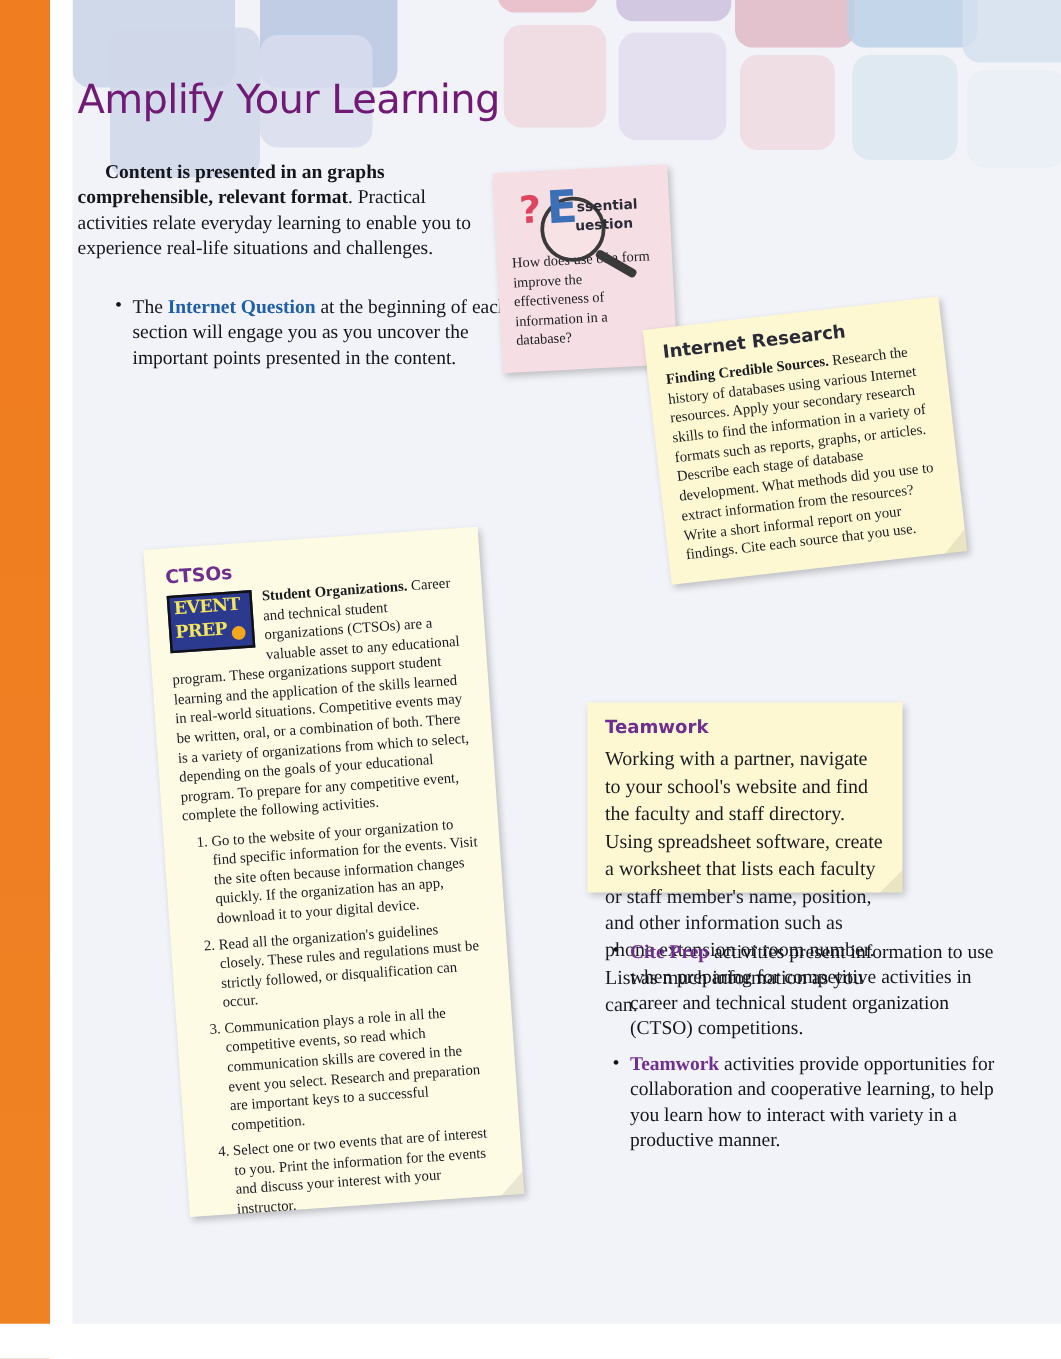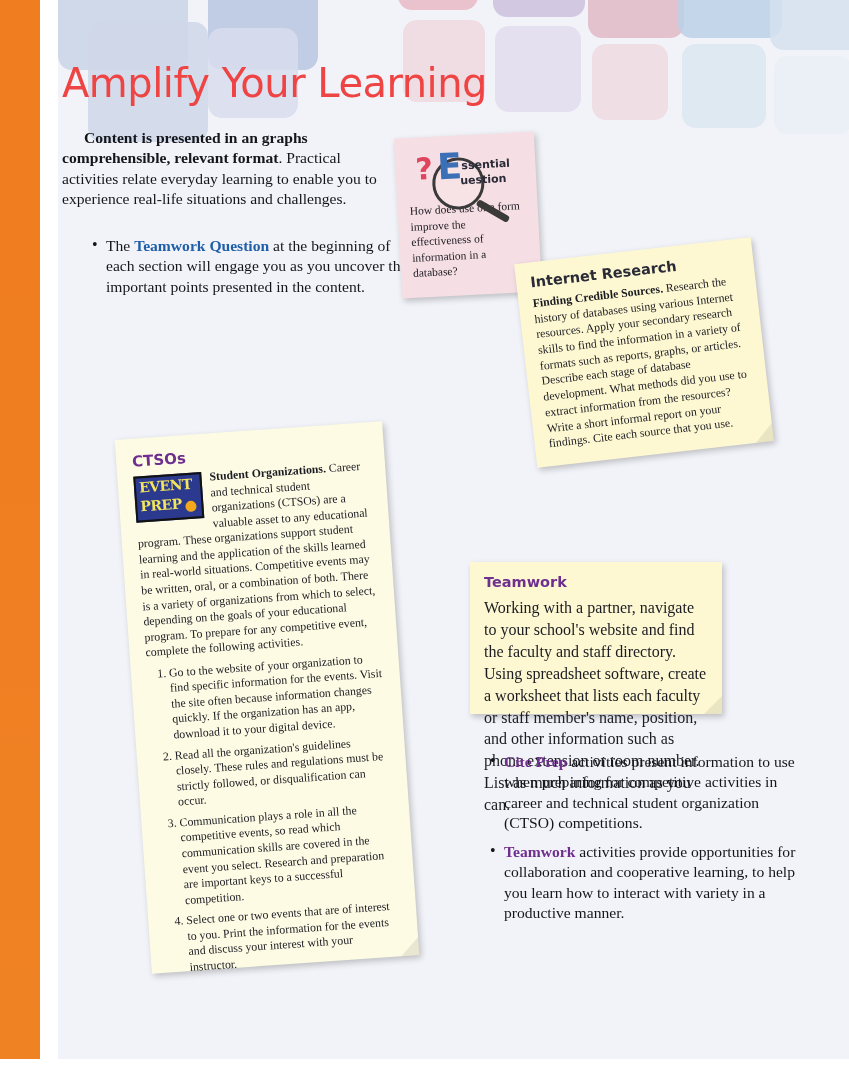--- a/index.html
+++ b/index.html
@@ -54,23 +54,23 @@
     overflow: hidden;
   }
 
   
   .title {
     position: absolute;
     left: 62px;
     top: 60px;
     font-family: "DejaVu Sans", sans-serif;
     font-weight: 400;
-    font-size: 40px;
+    font-size: 32px;
     letter-spacing: -0.5px;
-    color: #ef4444;
+    color: #701a75;
   }
 
   
   .intro {
     position: absolute;
     left: 62px;
     top: 128px;
     width: 330px;
     font-size: 15.6px;
     line-height: 1.30;
@@ -319,21 +319,21 @@
 <div class="bottom-white"></div>
 
 <div class="title">Amplify Your Learning</div>
 
 <div class="intro">
   <span class="indent"><b>Content is presented in an graphs comprehensible, relevant format</b><span>. Practical activities relate everyday learning to enable you to experience real-life situations and challenges.</span></span>
 </div>
 
 <ul class="bullets" id="left-bullets">
   <li>
-    <span>The </span><span class="kw-blue">Teamwork Question</span><span> at the beginning of each section will engage you as you uncover the important points presented in the content.</span>
+    <span>The </span><span class="kw-blue">Internet Question</span><span> at the beginning of each section will engage you as you uncover the important points presented in the content.</span>
   </li>
 </ul>
 
 <div class="note" id="note-eq">
   <div class="eq-head">
     <div class="magnifier"></div>
     <div class="magnifier-handle"></div>
     <div class="eq-q">?</div>
     <div class="eq-e">E</div>
     <div class="eq-word1">ssential</div>

